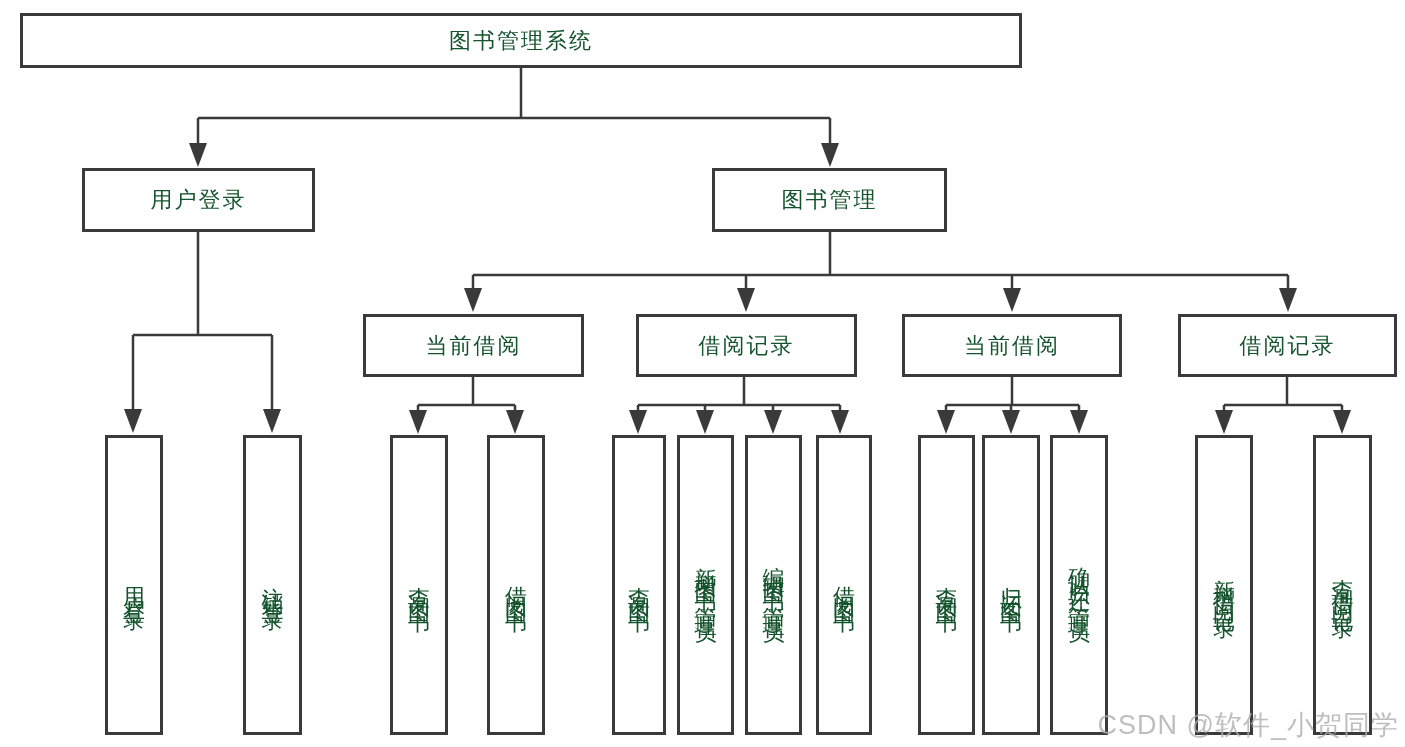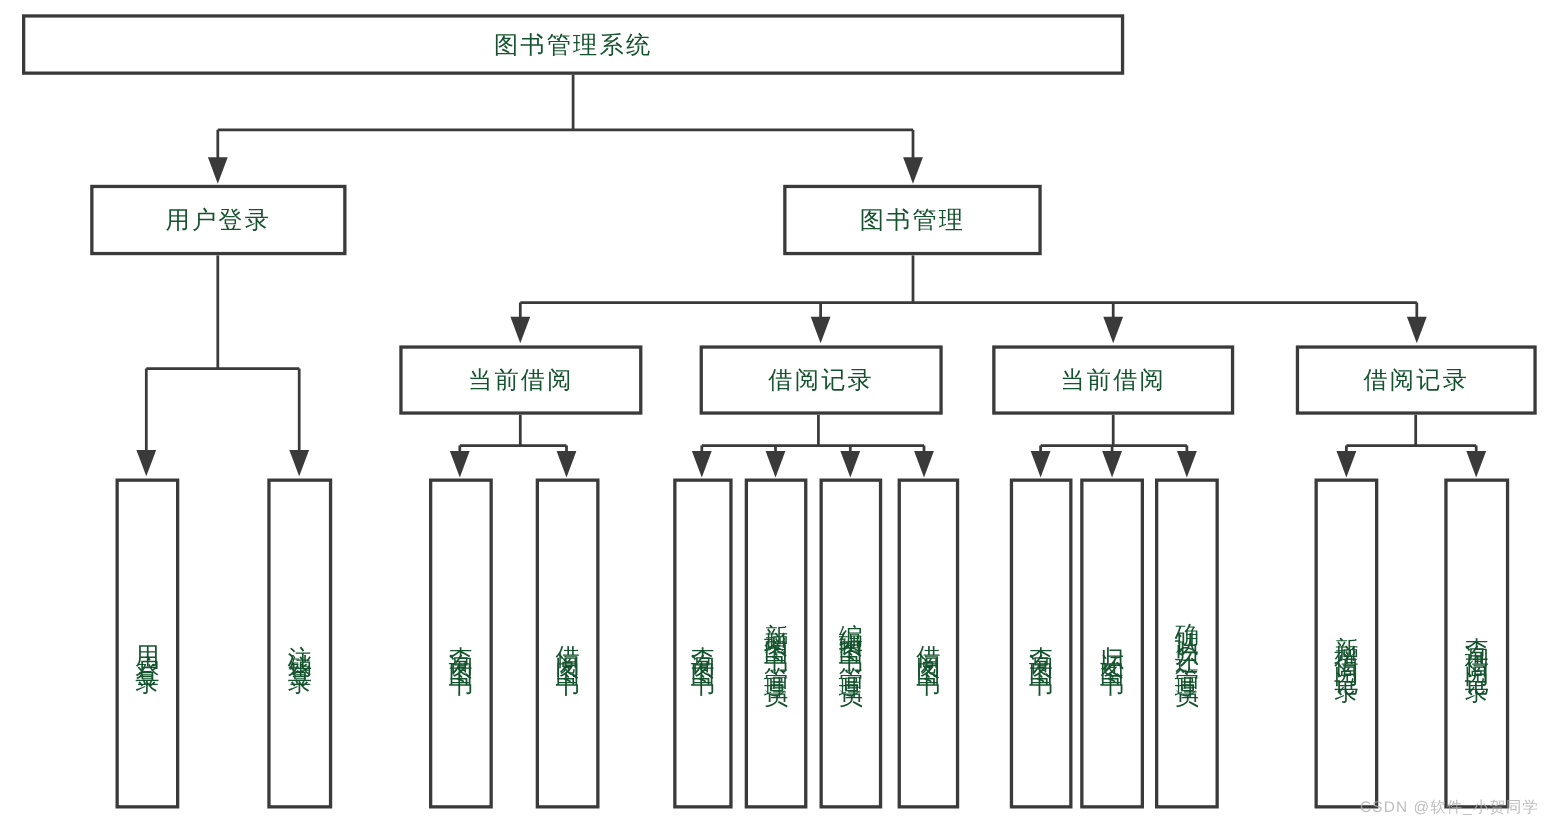--- a/index.html
+++ b/index.html
@@ -17,21 +17,21 @@
     color:#14532d;
   }
   .hbox { font-size:22px; letter-spacing:2px; font-weight:400; }
   .vbox { top:435px; height:300px; }
   .vtext {
     writing-mode:vertical-rl; text-orientation:mixed;
     font-size:22px; letter-spacing:8px; line-height:1;
   }
   .watermark {
     position:absolute; right:6px; bottom:4px; z-index:5;
-    font-size:14px; color:#aeaeae; opacity:.8; letter-spacing:1px;
+    font-size:27px; color:#aeaeae; opacity:.8; letter-spacing:1px;
     font-family:"Liberation Sans","DejaVu Sans",sans-serif;
   }
 </style>
 </head>
 <body>
 
 <div class="canvas">
 
   <svg class="connectors" width="1405" height="747" viewBox="0 0 1405 747">
 

